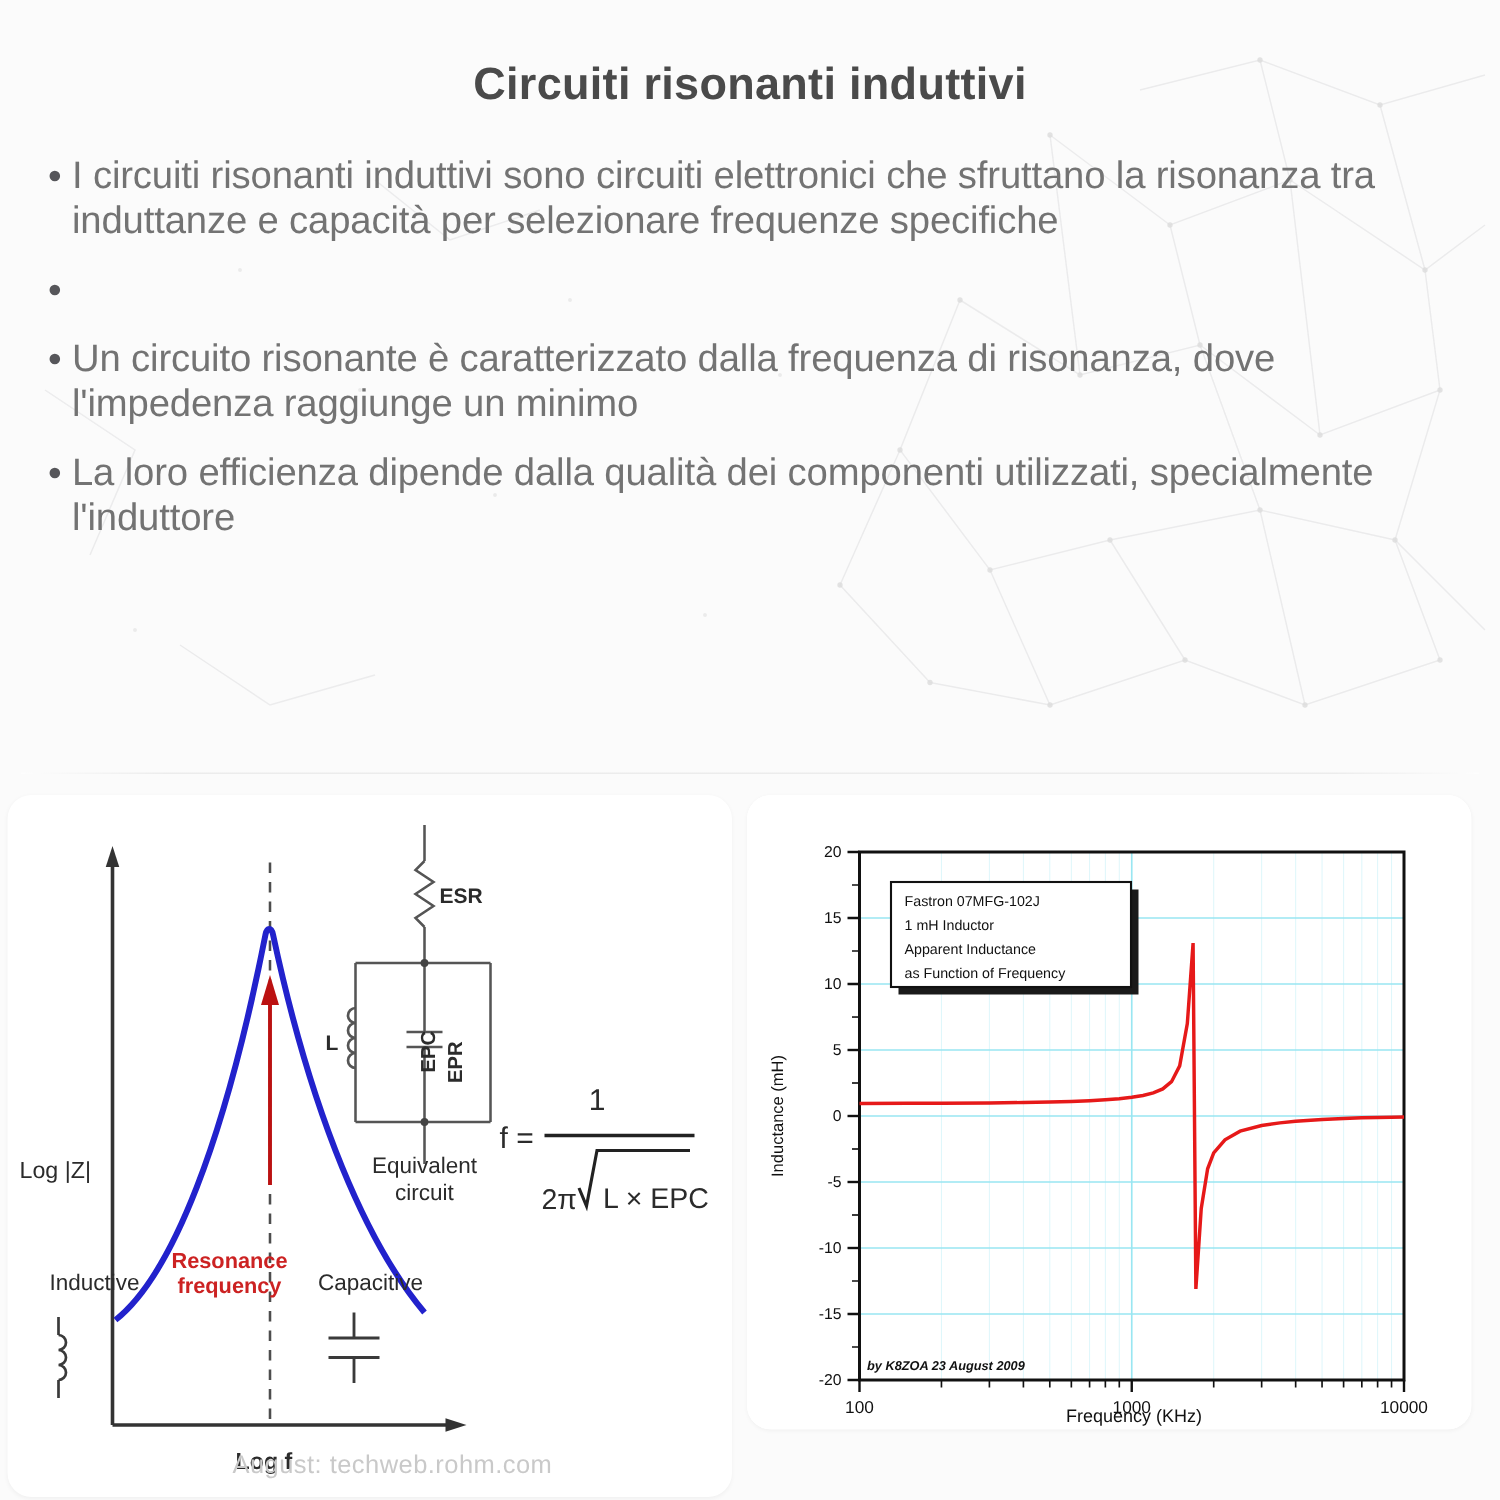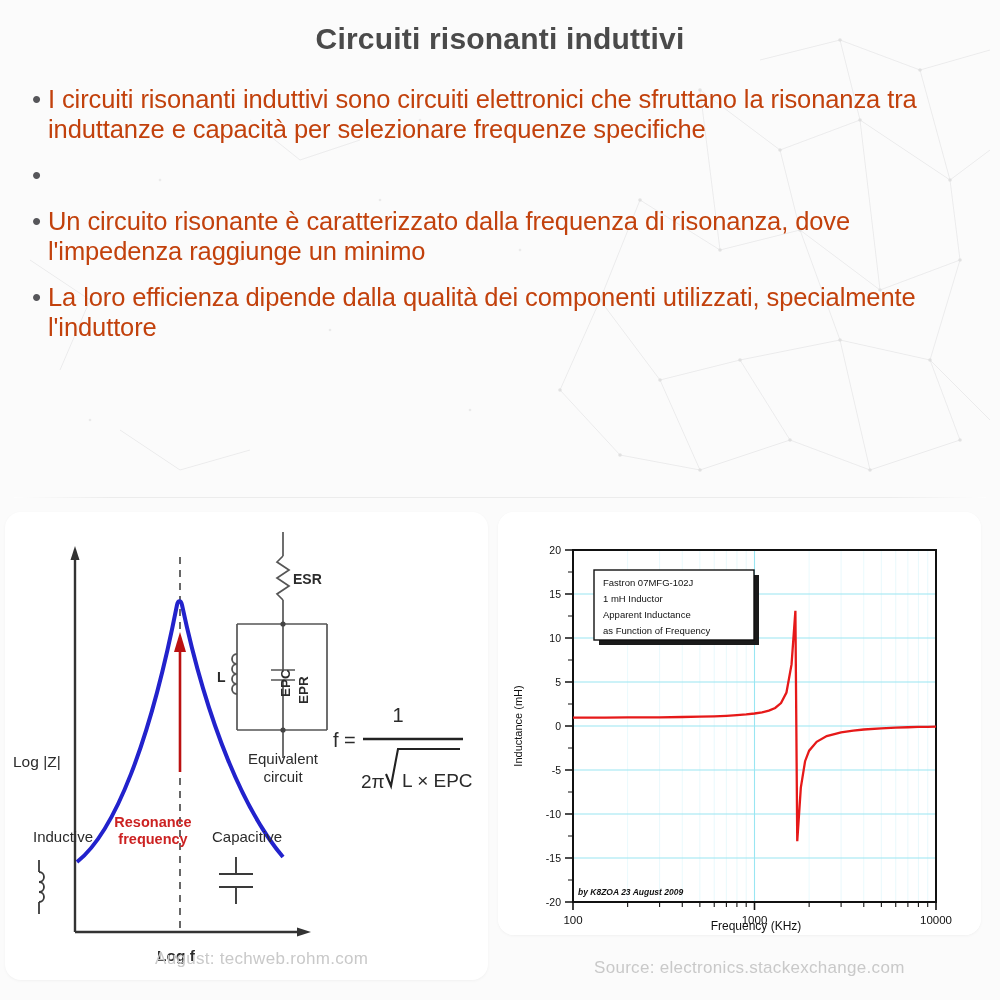--- a/index.html
+++ b/index.html
@@ -23,20 +23,21 @@
     height: 1000px;
     z-index: 0;
     pointer-events: none;
   }
 
   
   #page {
     position: absolute;
     inset: 0;
     z-index: 2;
+    margin-top: 18px;
   }
 
   
   #page-title {
     position: absolute;
     top: 22px;
     left: 0;
     width: 1000px;
     text-align: center;
     font-size: 30px;
@@ -61,21 +62,21 @@
     flex: 0 0 auto;
     width: 16px;
     font-size: 26px;
     line-height: 30px;
     color: #56565a;
     text-align: left;
   }
   .bullet-text {
     font-size: 25.5px;
     line-height: 30px;
-    color: #c2410c;
+    color: #737373;
     letter-spacing: -0.1px;
   }
 
   
   #section-divider {
     position: absolute;
     top: 497px;
     left: 14px;
     width: 972px;
     height: 1px;
@@ -396,15 +397,14 @@
         <text class="ch-text" x="105" y="122" font-size="9.5">as Function of Frequency</text>
       </g>
 
       <text class="ch-text" x="80" y="383" font-size="8.5" font-style="italic" font-weight="700">by K8ZOA 23 August 2009</text>
 
       <text class="ch-text" x="24" y="214" font-size="11" text-anchor="middle" transform="rotate(-90 24 214)">Inductance (mH)</text>
       <text class="ch-text" x="258" y="418" font-size="12" text-anchor="middle">Frequency (KHz)</text>
     </svg>
   </div>
 
-  <div class="source-caption" id="source-caption-right">Source: electronics.stackexchange.com</div>
 
 </div>
 
 </body></html>

